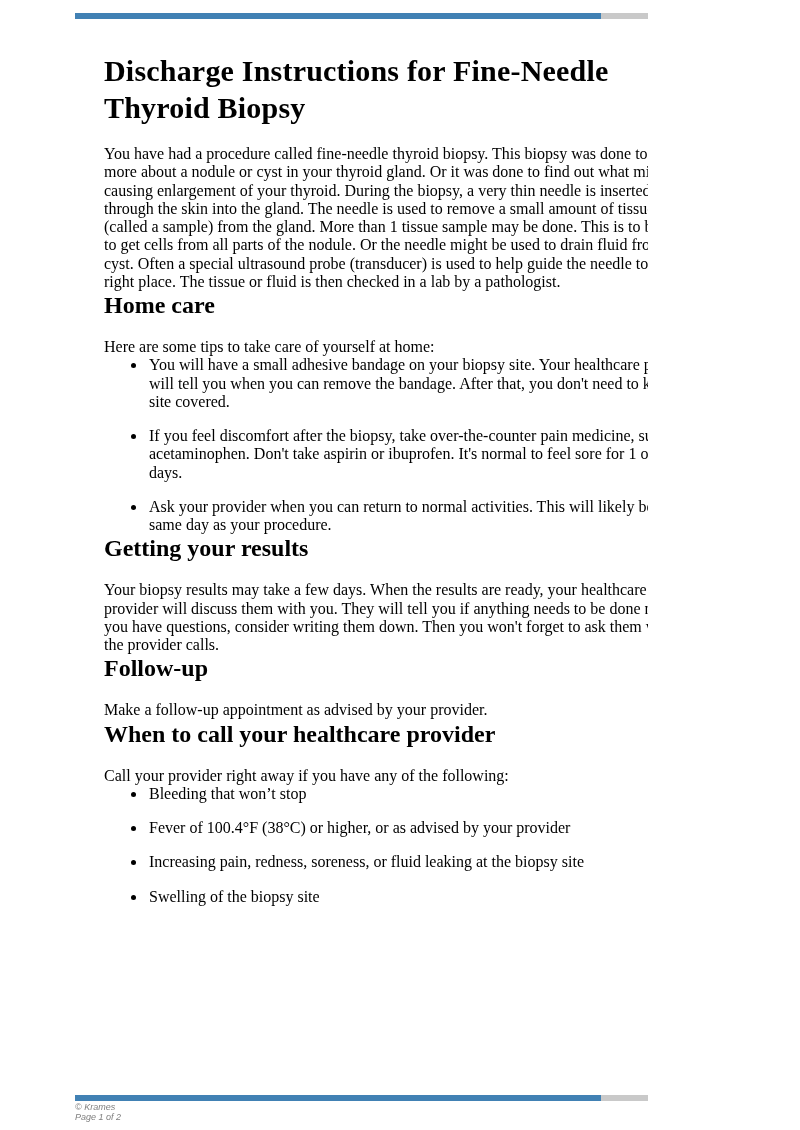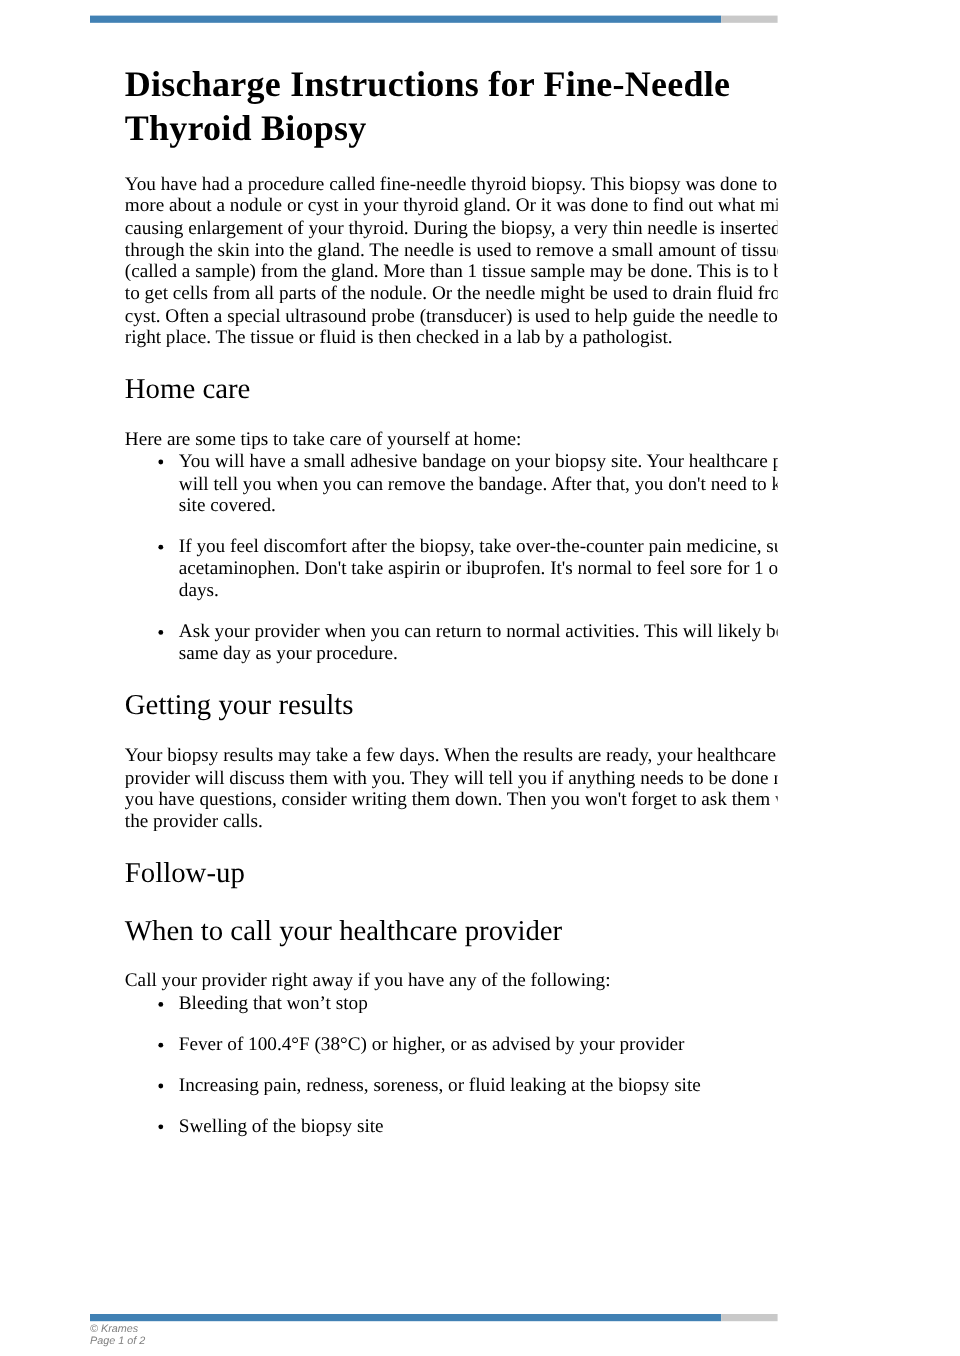--- a/index.html
+++ b/index.html
@@ -33,24 +33,23 @@
   }
   h1 {
     margin-top: 52px;
     font-size: 30px;
     line-height: 37px;
     font-weight: bold;
     letter-spacing: 0.2px;
     max-width: 600px;
   }
   h2 {
-    margin-top: 20px;
     font-size: 24px;
     line-height: 28px;
-    font-weight: normal;
+    font-weight: bold;
   }
   p.body {
     margin-top: 19px;
     font-size: 16px;
     line-height: 18.25px;
   }
   p.intro-p { margin-top: 19px; }
   ul.bullets {
     padding-left: 43px;
     list-style: disc outside;
@@ -97,20 +96,21 @@
     <ul class="bullets">
       <li>You will have a small adhesive bandage on your biopsy site. Your healthcare provider will tell you when you can remove the bandage. After that, you don't need to keep the site covered.</li>
       <li>If you feel discomfort after the biopsy, take over-the-counter pain medicine, such as acetaminophen. Don't take aspirin or ibuprofen. It's normal to feel sore for 1 or 2 days.</li>
       <li>Ask your provider when you can return to normal activities. This will likely be the same day as your procedure.</li>
     </ul>
 
     <h2>Getting your results</h2>
     <p class="body">Your biopsy results may take a few days. When the results are ready, your healthcare provider will discuss them with you. They will tell you if anything needs to be done next. If you have questions, consider writing them down. Then you won't forget to ask them when the provider calls.</p>
 
     <h2>Follow-up</h2>
+    <p class="body">Make a follow-up appointment as advised by your provider.</p>
 
     <h2>When to call your healthcare provider</h2>
     <p class="body">Call your provider right away if you have any of the following:</p>
     <ul class="bullets">
       <li>Bleeding that won’t stop</li>
       <li>Fever of 100.4°F (38°C) or higher, or as advised by your provider</li>
       <li>Increasing pain, redness, soreness, or fluid leaking at the biopsy site</li>
       <li>Swelling of the biopsy site</li>
     </ul>
 

